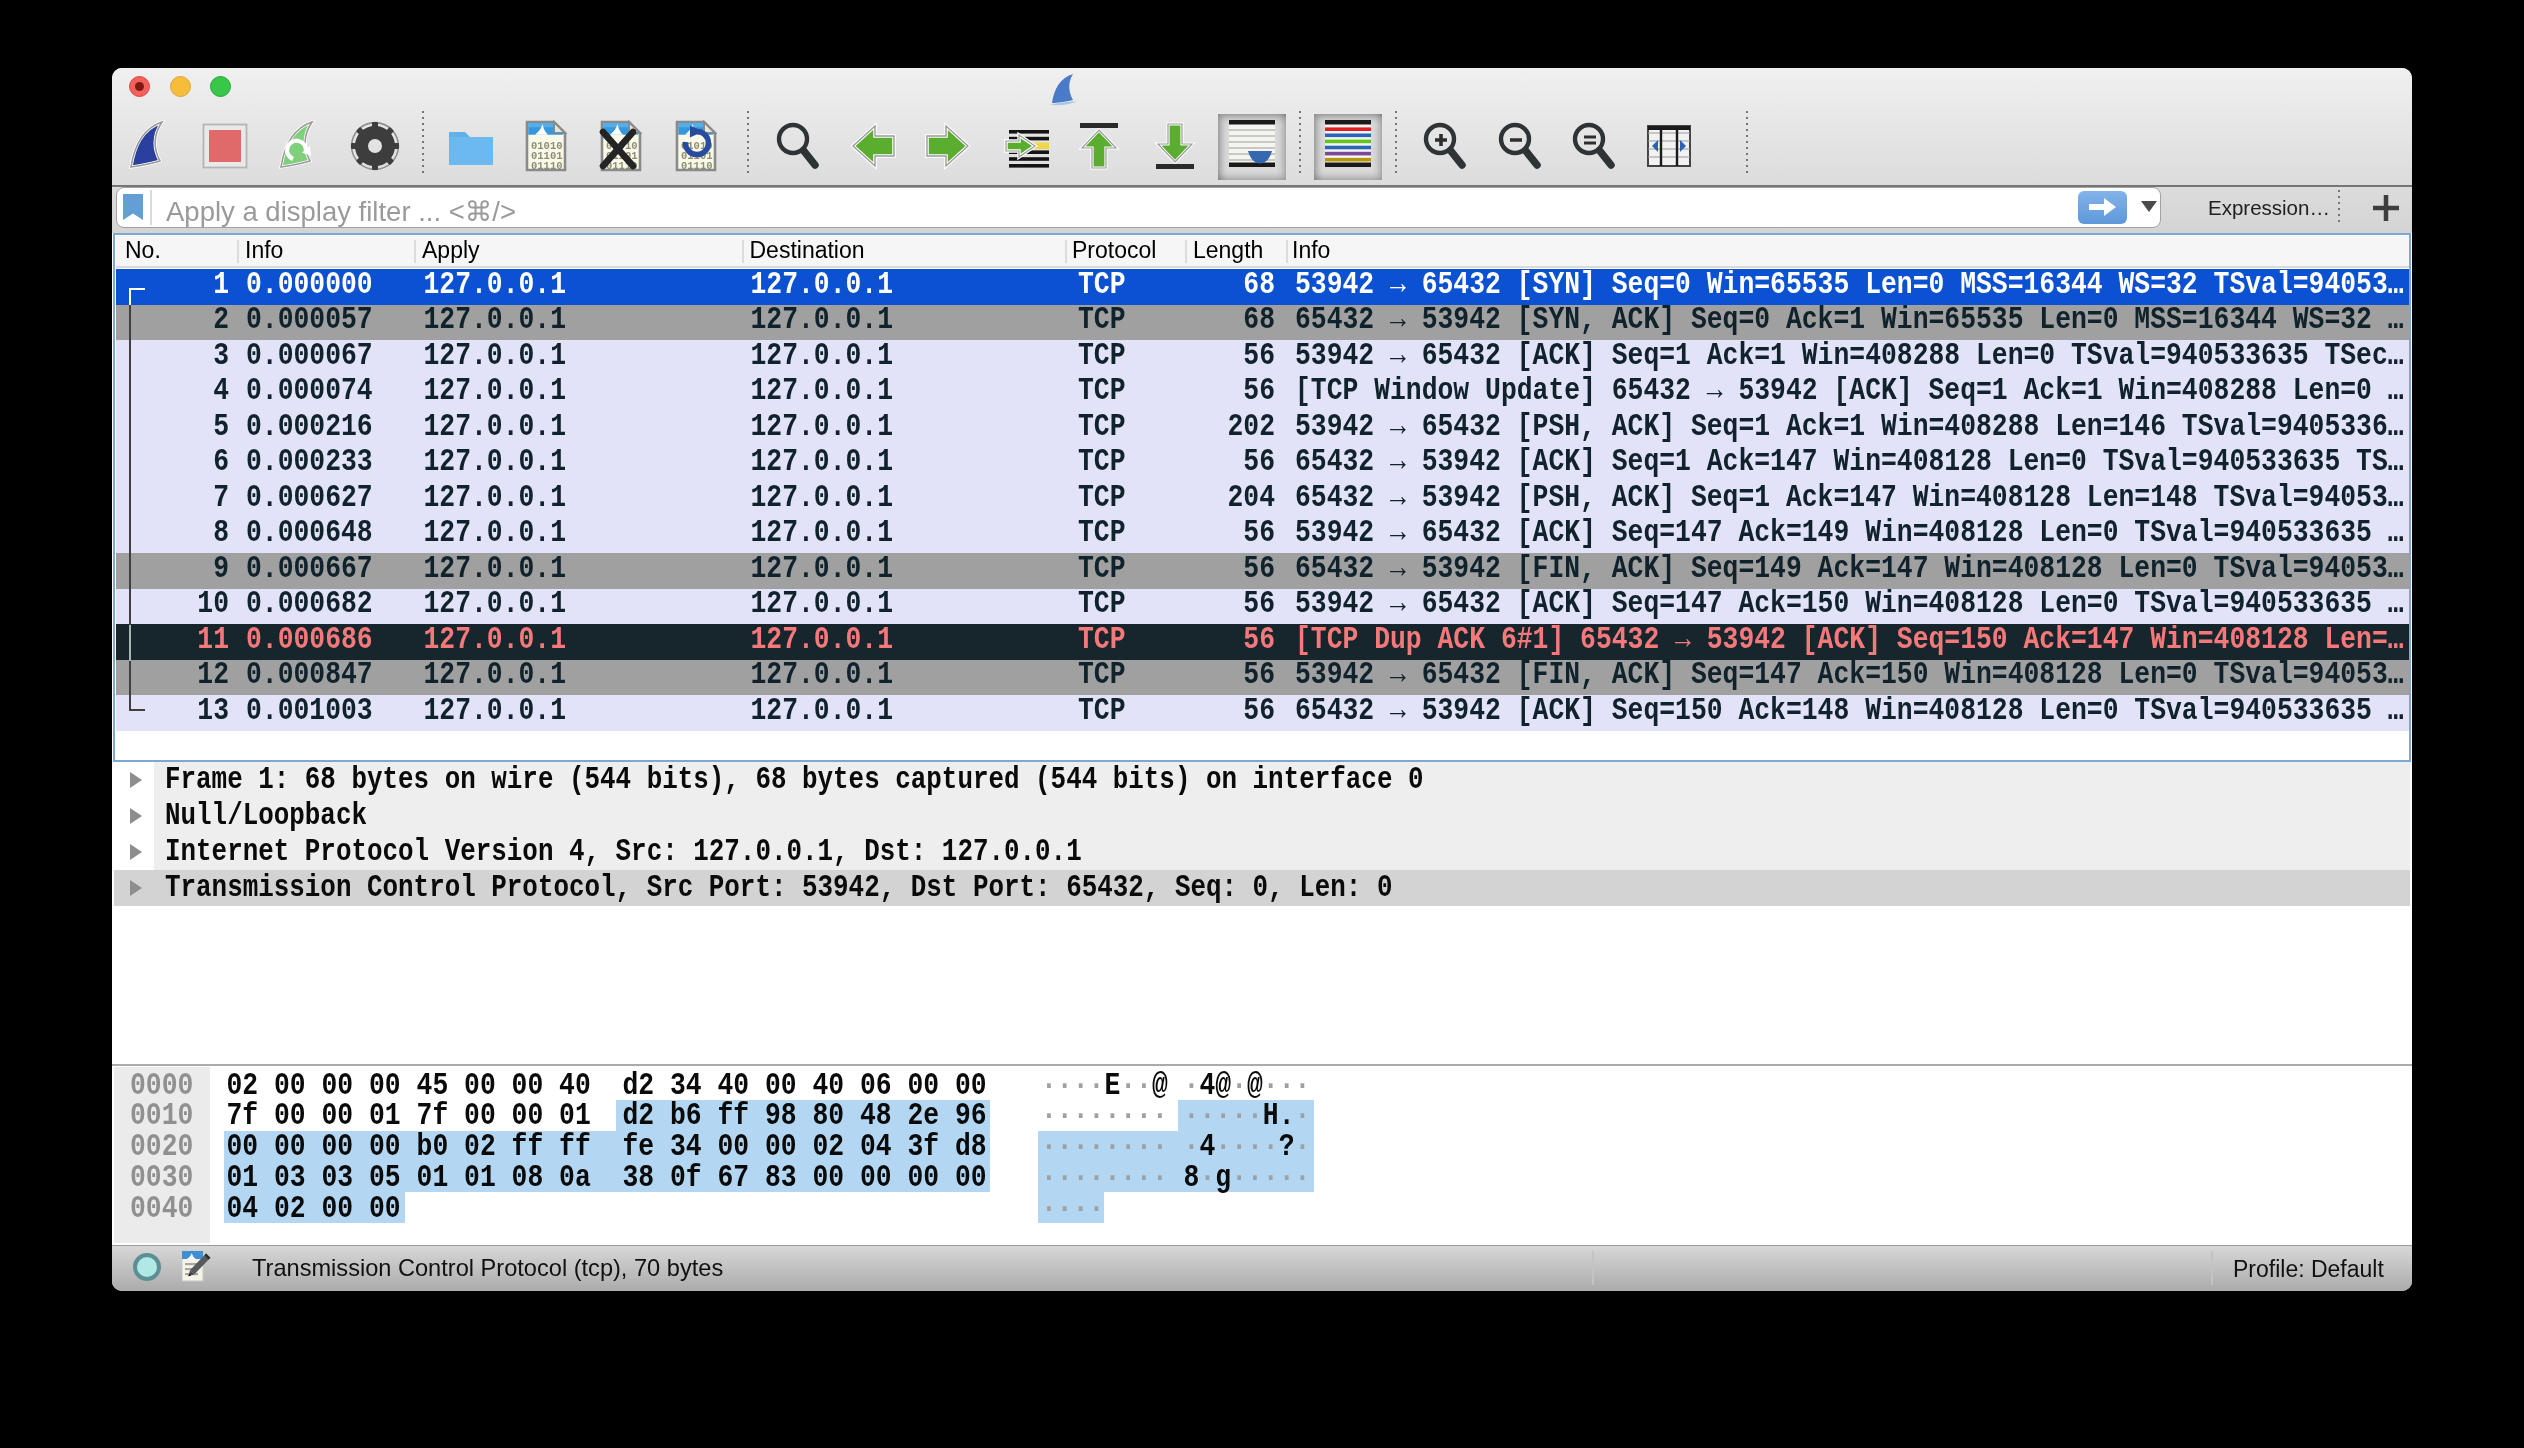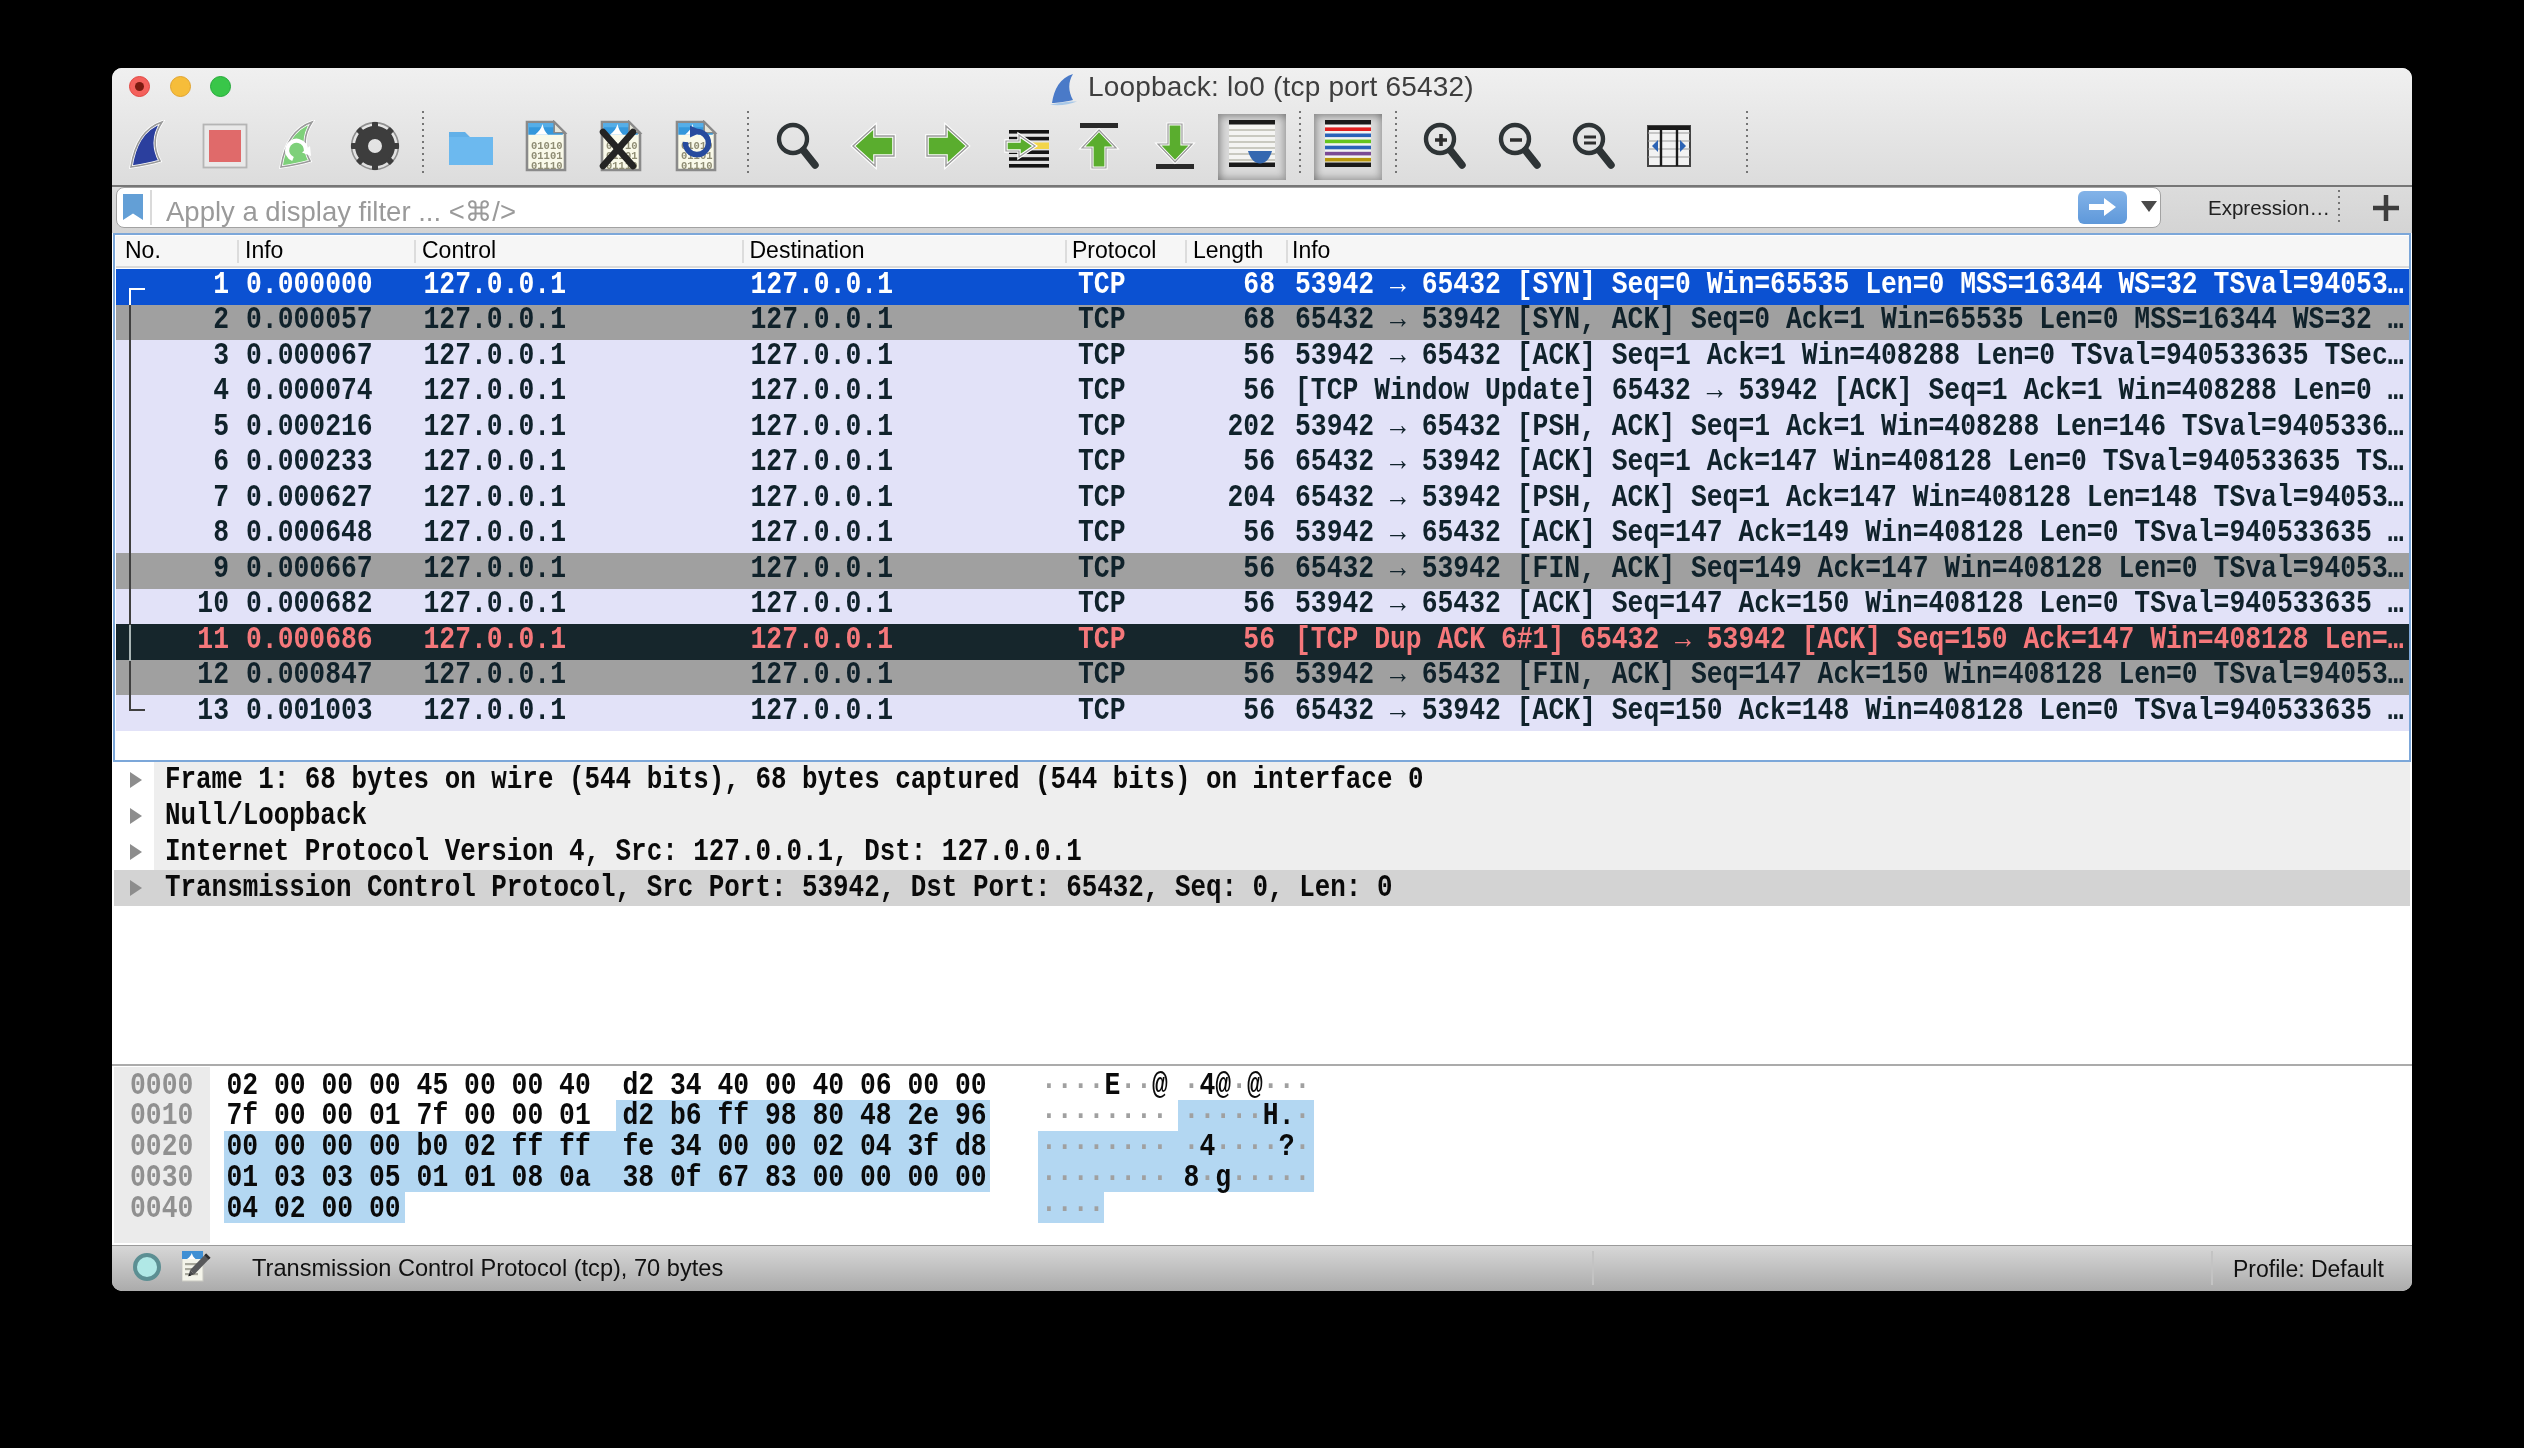--- a/index.html
+++ b/index.html
@@ -18,21 +18,20 @@
 <div class="win">
 <div class="chrome"></div>
 <div class="light" style="left:16.5px;background:#f4615c;border:1px solid #e14540;box-sizing:border-box;"></div>
 <div class="abs" style="left:22.5px;top:14px;width:9px;height:9px;border-radius:50%;background:#7b1b10;"></div>
 <div class="light" style="left:57.5px;background:#f6bd3a;border:1px solid #e0a32e;box-sizing:border-box;"></div>
 <div class="light" style="left:97.5px;background:#39c649;border:1px solid #24a939;box-sizing:border-box;"></div>
 <svg class="abs" style="left:935px;top:5px;" width="34" height="34" viewBox="0 0 34 34">
       <path d="M5,30 C7,16 13,5 26,1 C21,9 21,18 26,27 C18,29 10,30 5,30 Z" fill="#4a7ac8"></path>
       <path d="M3,31.5 C12,29.5 22,28 30,28.5 C22,32 10,33 3,31.5 Z" fill="#a8c8e8"></path>
     </svg>
-<div class="abs" style="left:976px;top:3px;width:600px;height:30px;font-size:28px;font-weight:500;color:#3e3e3e;letter-spacing:0.2px;">Loopback: lo0 (tcp port 65432)</div>
 <div class="abs" style="left:1106px;top:46px;width:68px;height:66px;background:#d9d9d9;box-shadow:inset 3px 3px 7px rgba(0,0,0,0.30),inset -3px -3px 7px rgba(0,0,0,0.22);"></div>
 <div class="abs" style="left:1202px;top:46px;width:68px;height:66px;background:#d9d9d9;box-shadow:inset 3px 3px 7px rgba(0,0,0,0.30),inset -3px -3px 7px rgba(0,0,0,0.22);"></div>
 <svg class="tbicon" style="left:12px;top:52px" width="52" height="52" viewBox="0 0 52 52">
       <path d="M7,47 C10,28 17,9 38,2 C30,14 29,28 36,41 C26,44 14,46 7,47 Z" fill="#2b3f9e" stroke="#ffffff" stroke-width="3.2"></path>
       <path d="M7,47 C10,28 17,9 38,2 C30,14 29,28 36,41 C26,44 14,46 7,47 Z" fill="none" stroke="#9a9a9a" stroke-width="1.6"></path>
     </svg>
 <svg class="tbicon" style="left:87px;top:52px" width="52" height="52" viewBox="0 0 52 52">
       <rect x="4.5" y="4.5" width="43" height="43" fill="#e9e9e9" stroke="#b5b5b5" stroke-width="1.8"></rect>
       <rect x="10" y="10" width="32" height="32" fill="#e06a6a"></rect>
     </svg>
@@ -229,21 +228,21 @@
 <div class="abs" style="left:1px;top:165px;width:2298px;height:529px;border:2.5px solid #7ca7d9;background:#fff;box-sizing:border-box;"></div>
 <div class="abs" style="left:3.5px;top:167.5px;width:2293px;height:32px;background:#f6f6f6;border-bottom:2px solid #dadada;box-sizing:border-box;"></div>
 <div class="abs" style="left:125px;top:172px;width:2px;height:23px;background:#dcdcdc;"></div>
 <div class="abs" style="left:302px;top:172px;width:2px;height:23px;background:#dcdcdc;"></div>
 <div class="abs" style="left:630px;top:172px;width:2px;height:23px;background:#dcdcdc;"></div>
 <div class="abs" style="left:953px;top:172px;width:2px;height:23px;background:#dcdcdc;"></div>
 <div class="abs" style="left:1073px;top:172px;width:2px;height:23px;background:#dcdcdc;"></div>
 <div class="abs" style="left:1174px;top:172px;width:2px;height:23px;background:#dcdcdc;"></div>
 <div class="abs" style="left:13px;top:169px;font-size:23px;color:#000;">No.</div>
 <div class="abs" style="left:133px;top:169px;font-size:23px;color:#000;">Info</div>
-<div class="abs" style="left:310px;top:169px;font-size:23px;color:#000;">Control</div>
+<div class="abs" style="left:310px;top:169px;font-size:23px;color:#000;">Apply</div>
 <div class="abs" style="left:637.5px;top:169px;font-size:23px;color:#000;">Destination</div>
 <div class="abs" style="left:960px;top:169px;font-size:23px;color:#000;">Protocol</div>
 <div class="abs" style="left:1081px;top:169px;font-size:23px;color:#000;">Length</div>
 <div class="abs" style="left:1180px;top:169px;font-size:23px;color:#000;">Info</div>
 <div class="abs" style="left:3.5px;top:201.00px;width:2293px;height:35.50px;background:#0b51d2;"></div>
 <div class="mono vstr abs" style="left:37px;top:203.75px;width:80px;text-align:right;color:#ffffff;">1</div>
 <div class="mono vstr abs" style="left:134px;top:203.75px;color:#ffffff;">0.000000</div>
 <div class="mono vstr abs" style="left:311.5px;top:203.75px;color:#ffffff;">127.0.0.1</div>
 <div class="mono vstr abs" style="left:638.5px;top:203.75px;color:#ffffff;">127.0.0.1</div>
 <div class="mono vstr abs" style="left:966px;top:203.75px;color:#ffffff;">TCP</div>

